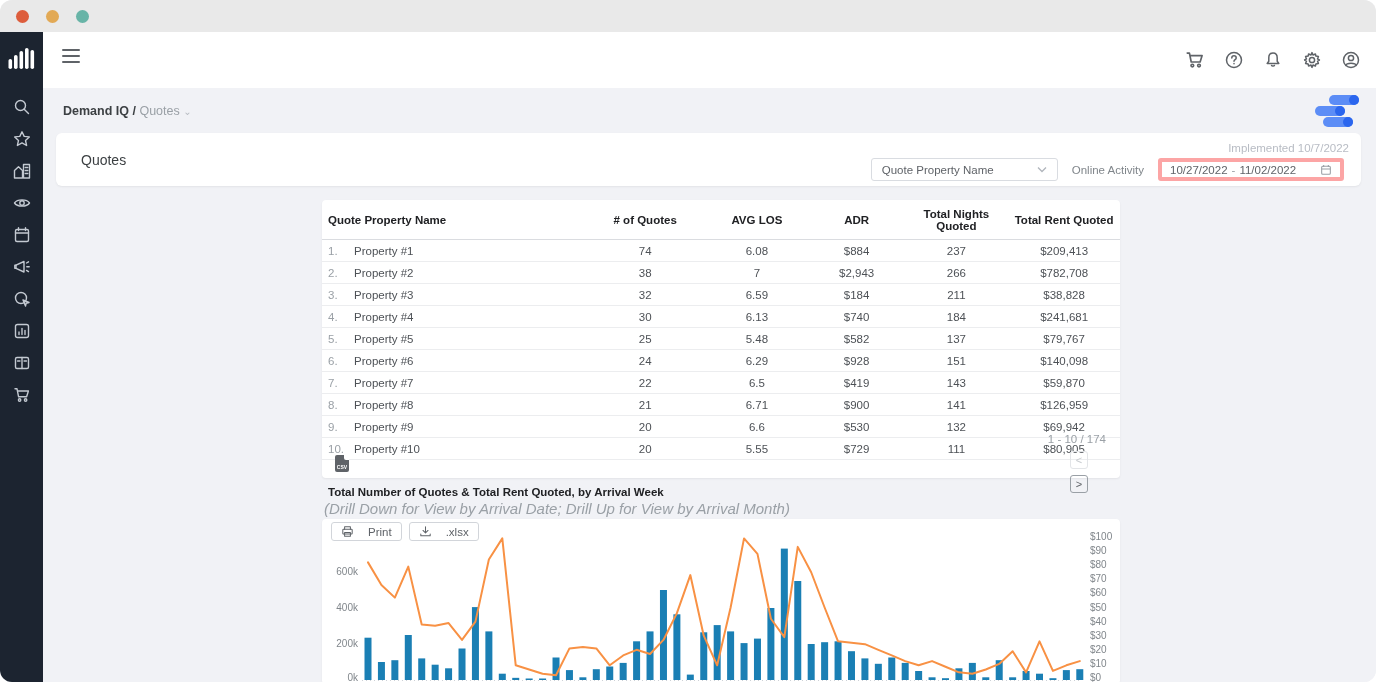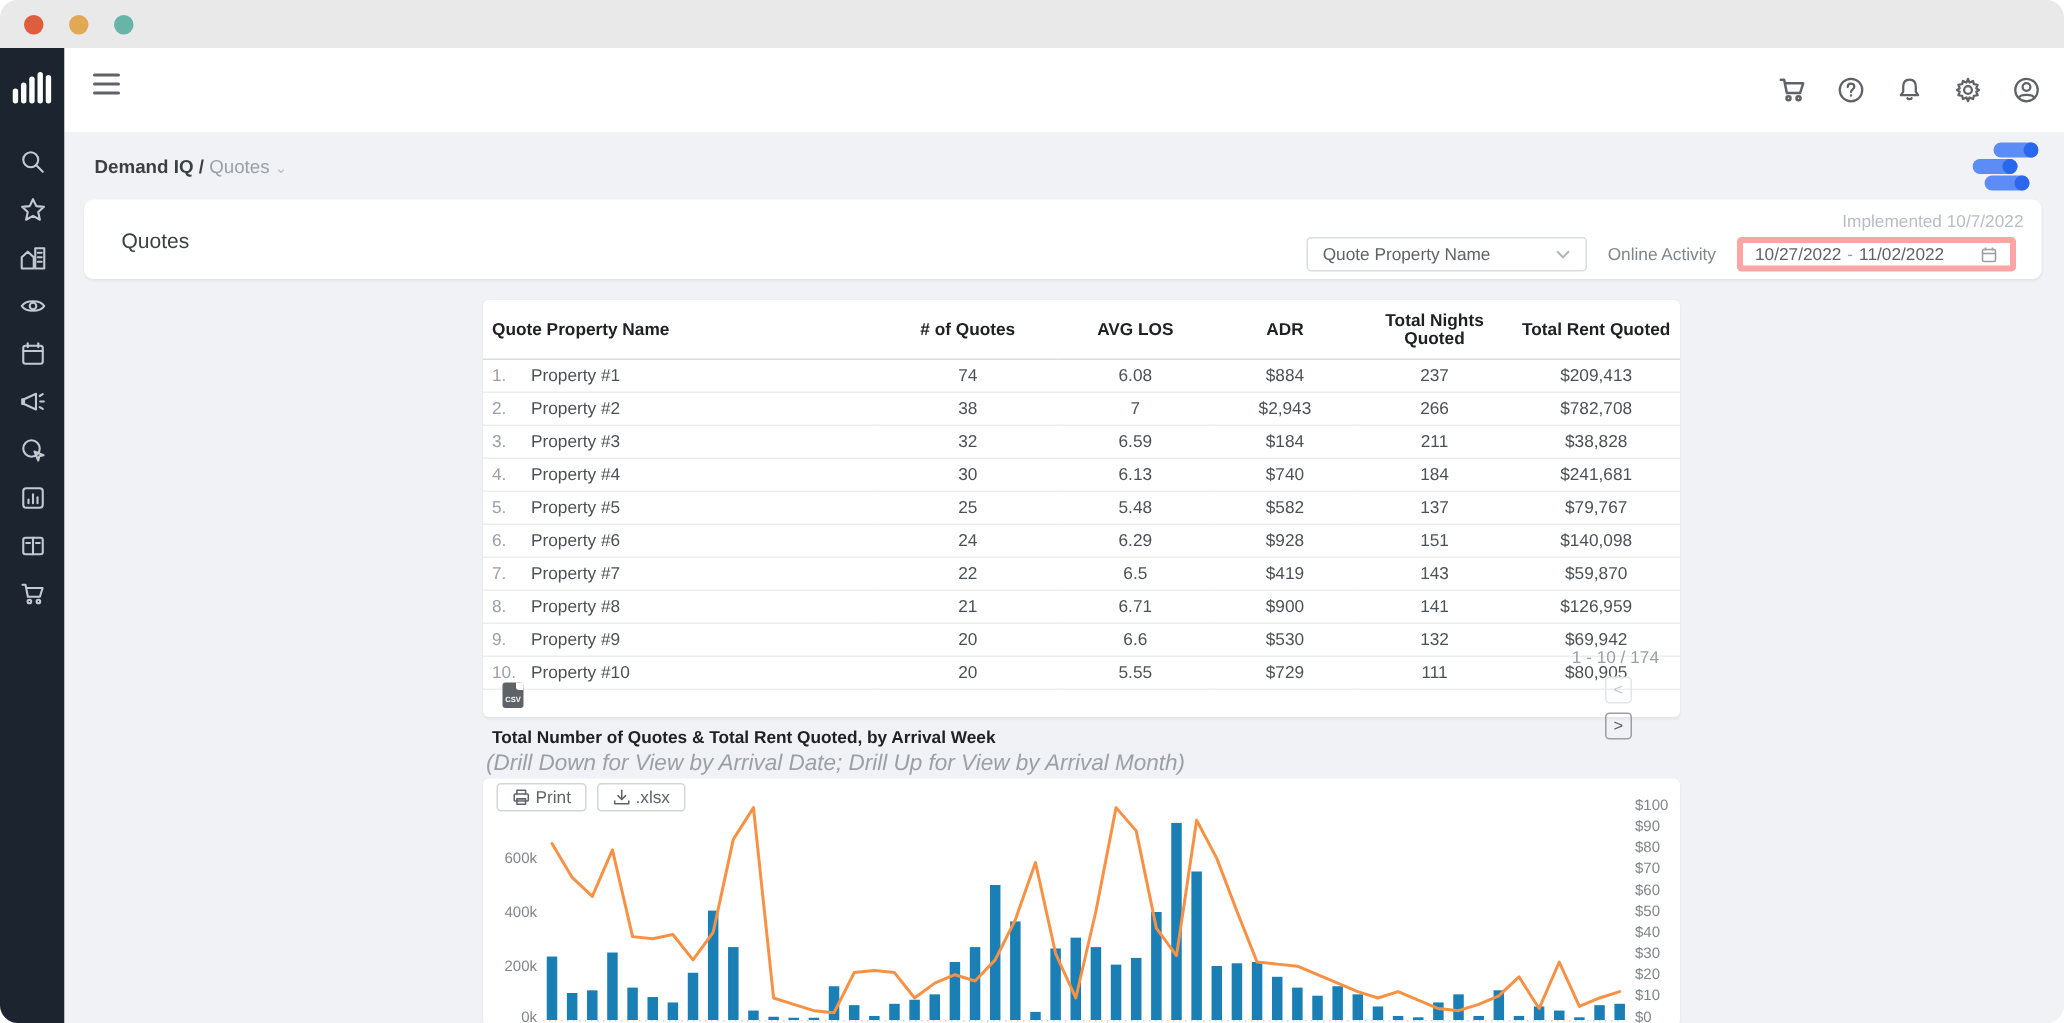--- a/index.html
+++ b/index.html
@@ -58,21 +58,21 @@
   .pager-range { font-size:11.5px; color:#9aa0a6; margin-right:4px; }
   .pg-btn { width:18px; height:18px; border-radius:3px; display:flex; align-items:center; justify-content:center; font-size:11px; cursor:pointer; }
   .pg-prev { border:1px solid #e3e5e8; color:#c6cace; }
   .pg-next { border:1px solid #9aa0a6; color:#5f6368; }
 
   
   .chart-title { position:absolute; left:285px; top:398px; font-size:11.5px; font-weight:bold; color:#202124; }
   .chart-subtitle { position:absolute; left:281px; top:412px; font-size:15px; font-style:italic; color:#9aa0a6; }
   .card-chart { left:279px; top:431px; width:798px; height:165px; border-radius:4px; overflow:hidden; }
   .chart-btns { position:absolute; left:9px; top:3px; display:flex; gap:7px; z-index:2; }
-  .chart-btn { height:19px; background:#fff; border:1px solid #d2d5da; border-radius:3px; display:flex; align-items:center; gap:3px; padding:0 9px; font-size:11.5px; color:#5f6368; cursor:pointer; }
+  .chart-btn { height:19px; background:#fff; border:1px solid #d2d5da; border-radius:3px; display:flex; align-items:center; gap:14px; padding:0 9px; font-size:11.5px; color:#5f6368; cursor:pointer; }
   .chart-btn svg { stroke:#5f6368; fill:none; stroke-width:1.4; stroke-linecap:round; stroke-linejoin:round; }
   #chart-svg { position:absolute; left:0; top:0; }
 </style>
 </head>
 <body>
 
 <div class="window">
 
   <div class="titlebar">
     <span class="tl-dot" id="dot-0" style="background: rgb(221, 93, 60);"></span>

